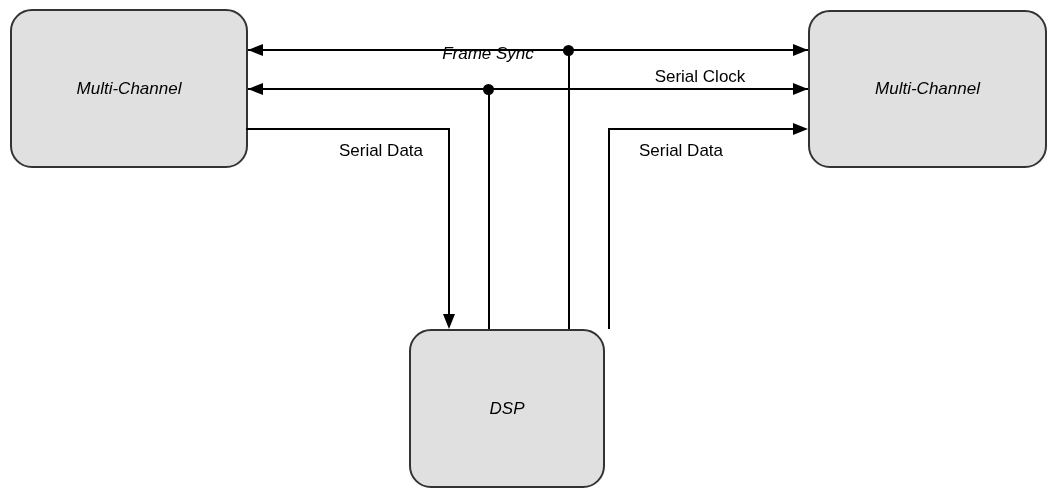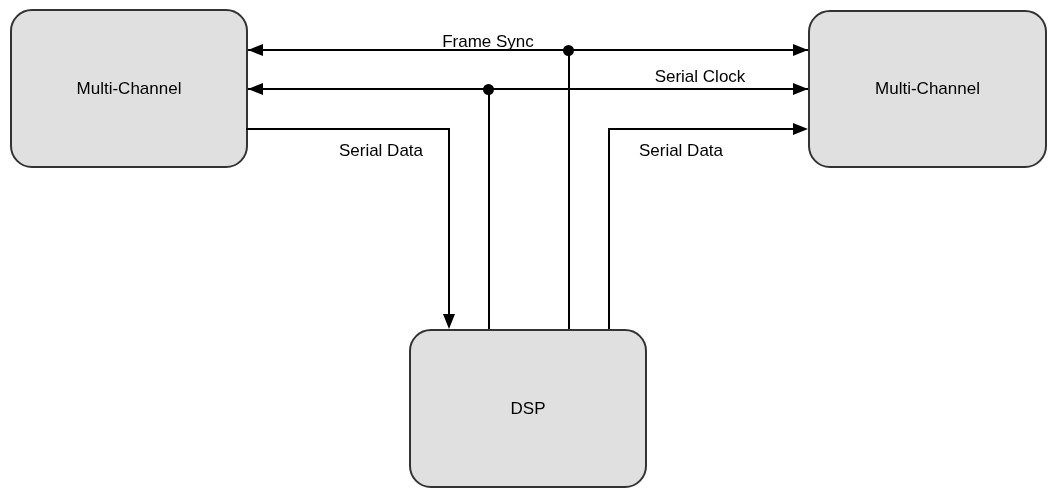--- a/index.html
+++ b/index.html
@@ -22,24 +22,25 @@
     border: 2px solid var(--node-border, #333333);
     border-radius: 22px;
     display: flex;
     flex-direction: column;
     align-items: center;
     justify-content: center;
     text-align: center;
     font-size: 17px;
     line-height: 22px;
     color: var(--text, #000000);
+    font-style: italic;
   }
   .node-adc { left: 10px; top: 9px;  width: 238px; height: 159px; }
   .node-dac { left: 808px; top: 10px; width: 239px; height: 158px; }
-  .node-dsp { left: 409px; top: 329px; width: 238px; height: 159px; }
+  .node-dsp { left: 409px; top: 329px; width: 196px; height: 159px; }
 
   .wire {
     position: absolute;
     background: var(--line, #000000);
   }
   .dot {
     position: absolute;
     width: 11px;
     height: 11px;
     border-radius: 50%;
@@ -89,21 +90,21 @@
 
   <div class="node node-dsp">
     <span>DSP</span>
   </div>
 
   <div class="wire" style="left:248px; top:49px; width:560px; height:2px;"></div>
   <div class="arrow arrow-left" style="left:248px; top:44px;"></div>
   <div class="arrow arrow-right" style="left:793px; top:44px;"></div>
   <div class="dot" style="left:563px; top:45px;"></div>
   <div class="wire" style="left:568px; top:50px; width:2px; height:279px;"></div>
-  <div class="wire-label" style="left:423px; top:32px;">Frame Sync</div>
+  <div class="wire-label" style="left:423px; top:44px;font-style:italic;">Frame Sync</div>
 
   <div class="wire" style="left:248px; top:88px; width:560px; height:2px;"></div>
   <div class="arrow arrow-left" style="left:248px; top:83px;"></div>
   <div class="arrow arrow-right" style="left:793px; top:83px;"></div>
   <div class="dot" style="left:483px; top:84px;"></div>
   <div class="wire" style="left:488px; top:89px; width:2px; height:240px;"></div>
   <div class="wire-label" style="left:635px; top:67px;">Serial Clock</div>
 
   <div class="wire" style="left:246px; top:128px; width:204px; height:2px;"></div>
   <div class="wire" style="left:448px; top:128px; width:2px; height:187px;"></div>

